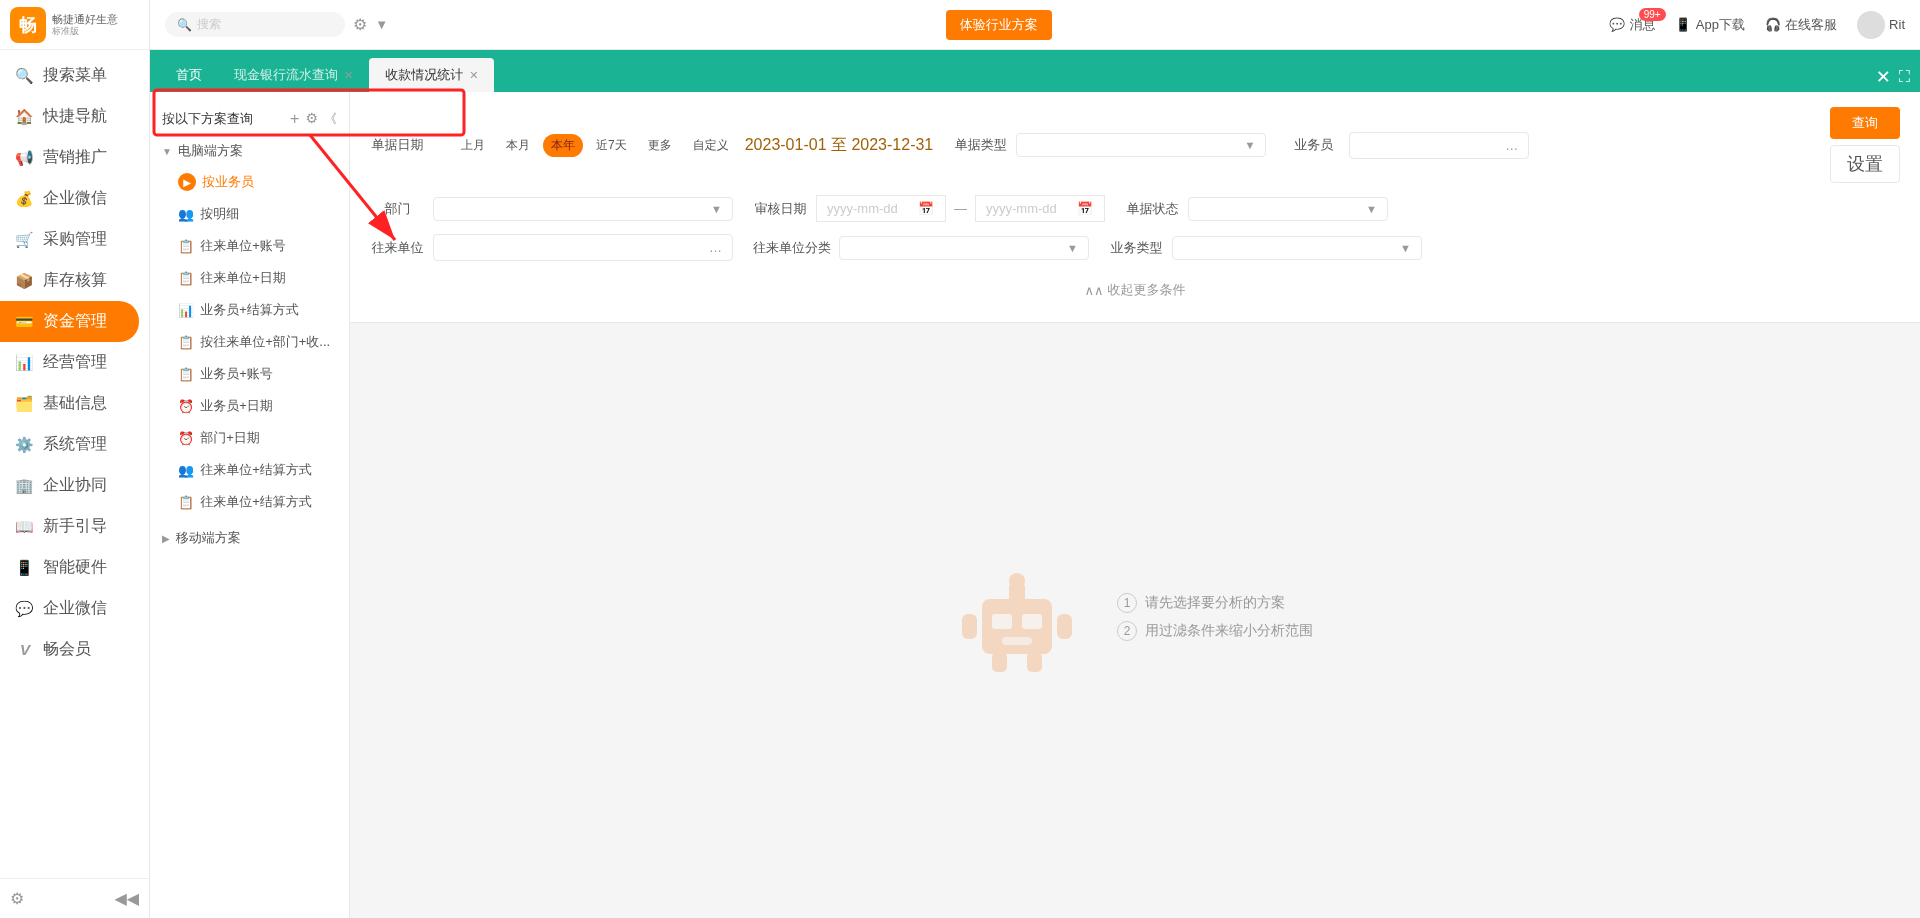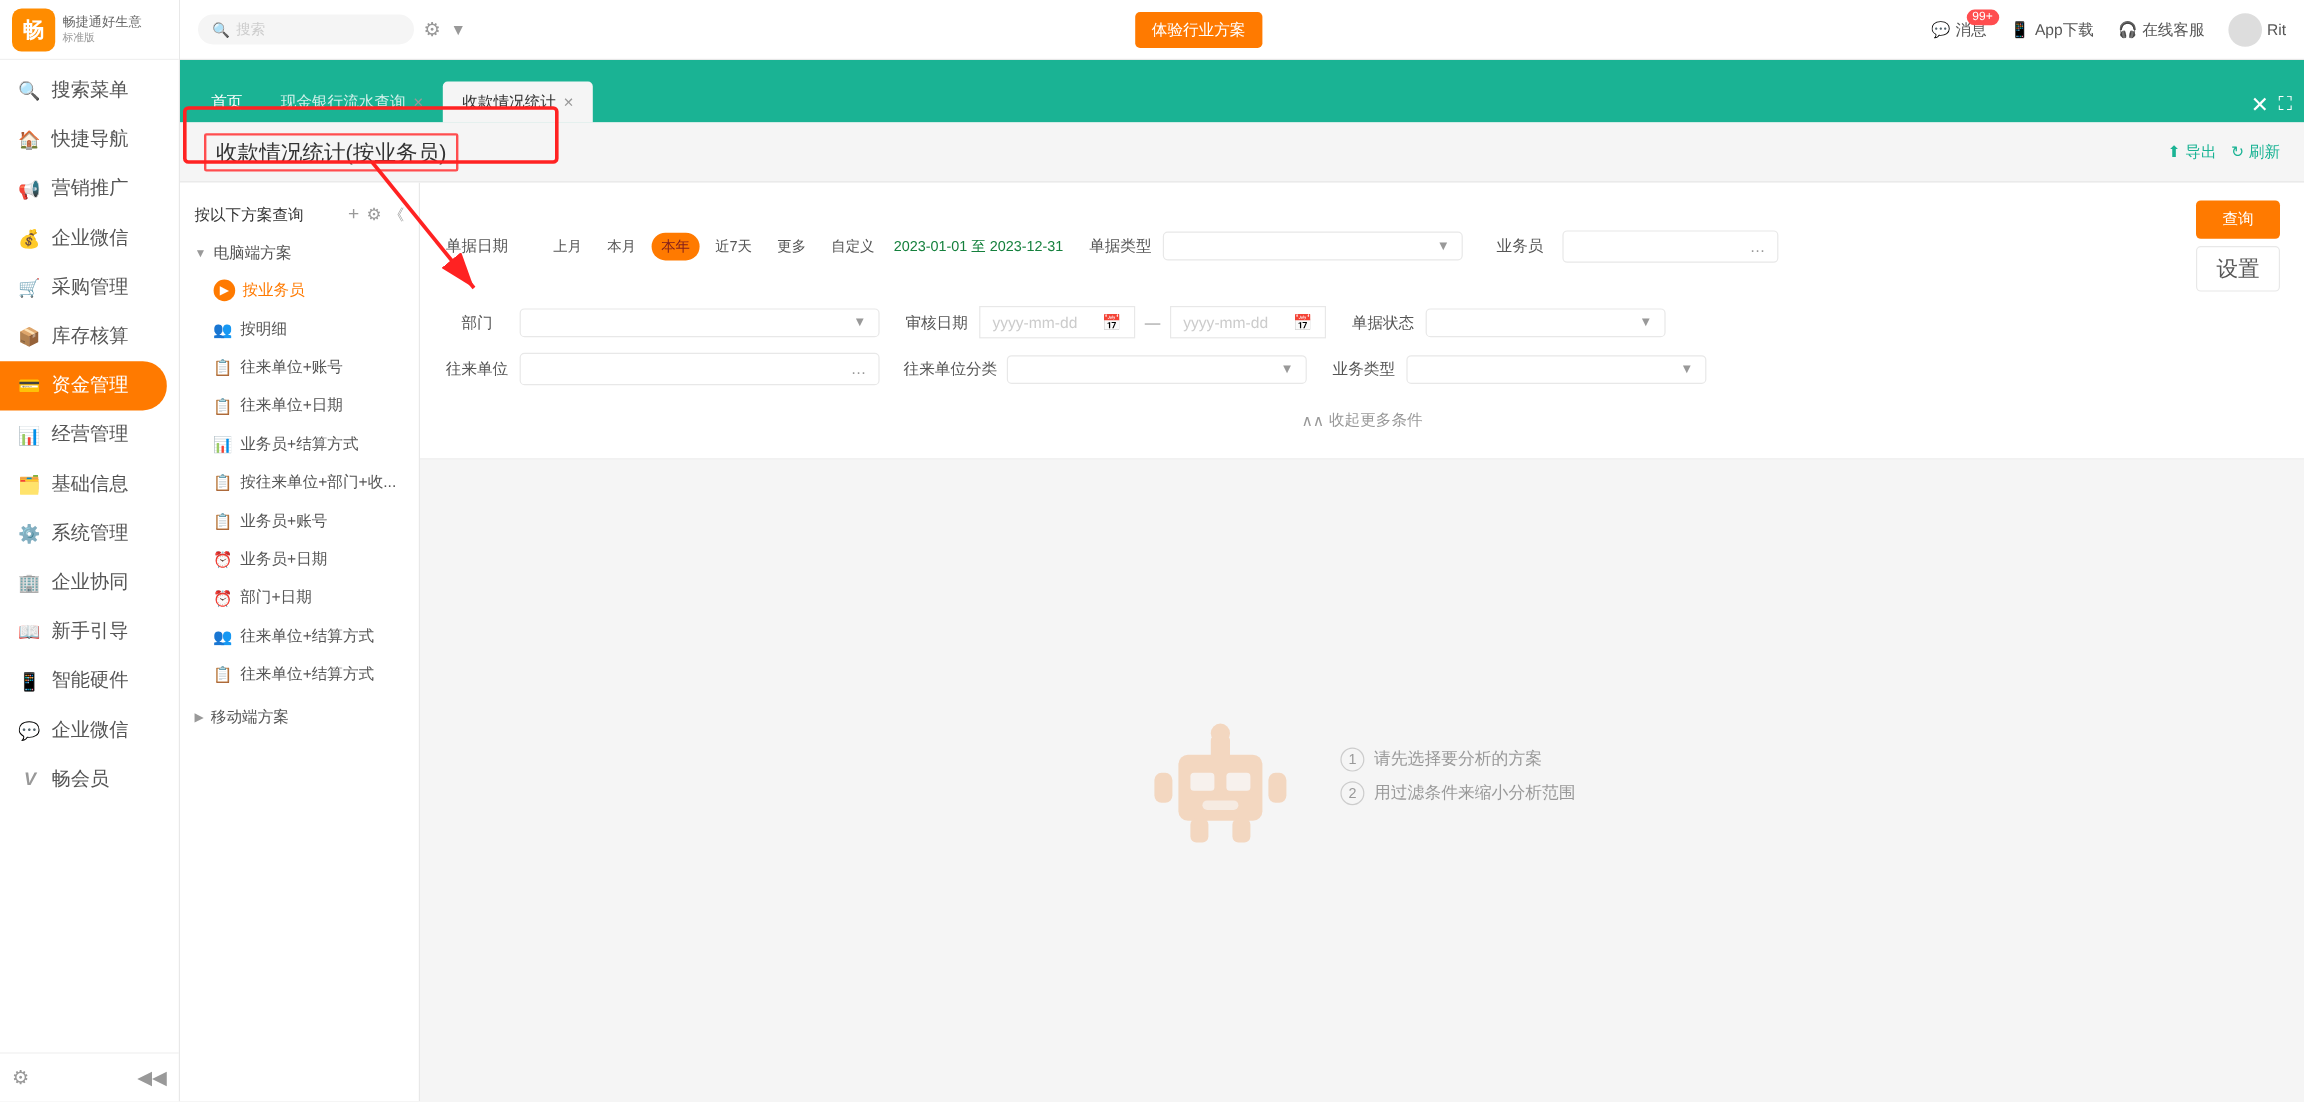--- a/index.html
+++ b/index.html
@@ -29,21 +29,21 @@
     .header-left { display: flex; align-items: center; gap: 8px; }
     .header-search { display: flex; align-items: center; background: #f5f5f5; border-radius: 15px; padding: 4px 12px; gap: 5px; color: #999; font-size: 12px; width: 180px; }
     .header-gear { color: #999; cursor: pointer; font-size: 16px; }
     .trial-btn { background: #ff7a00; color: white; border: none; border-radius: 4px; padding: 6px 14px; font-size: 13px; cursor: pointer; }
     .header-right { display: flex; align-items: center; gap: 20px; }
     .header-right-item { display: flex; align-items: center; gap: 4px; color: #555; font-size: 13px; cursor: pointer; position: relative; }
     .badge { background: #ff4d4f; color: white; border-radius: 10px; padding: 1px 5px; font-size: 10px; position: absolute; top: -8px; right: -10px; }
     .user-avatar { width: 28px; height: 28px; background: #ddd; border-radius: 50%; }
 
     
-    .tab-bar { height: 52px; background: #1ab394; display: flex; align-items: flex-end; padding: 0 10px; }
+    .tab-bar { height: 42px; background: #1ab394; display: flex; align-items: flex-end; padding: 0 10px; }
     .tab { padding: 8px 16px; color: rgba(255,255,255,0.8); cursor: pointer; font-size: 13px; display: flex; align-items: center; gap: 6px; border-radius: 4px 4px 0 0; }
     .tab.home { color: white; }
     .tab.active { background: #f5f5f5; color: #333; }
     .tab-close { font-size: 11px; color: #999; }
 
     
     .page-header { height: 50px; background: #f5f5f5; display: flex; align-items: center; justify-content: space-between; padding: 0 20px; border-bottom: 1px solid #e8e8e8; }
     .page-title-area { display: flex; align-items: center; }
     .page-title { font-size: 18px; font-weight: 500; color: #333; border: 2px solid #ff4d4f; padding: 2px 8px; border-radius: 2px; }
     .page-actions { display: flex; gap: 12px; align-items: center; }
@@ -68,21 +68,21 @@
 
     
     .right-panel { flex: 1; display: flex; flex-direction: column; overflow: hidden; }
     .filter-area { background: #fff; padding: 15px 20px; border-bottom: 1px solid #e8e8e8; }
     .filter-row { display: flex; align-items: center; margin-bottom: 12px; gap: 20px; flex-wrap: wrap; }
     .filter-item { display: flex; align-items: center; gap: 8px; text-align: center; }
     .filter-label { color: #555; font-size: 13px; white-space: nowrap; min-width: 55px; }
     .date-tabs { display: flex; gap: 5px; align-items: center; margin-left: 20px; }
     .date-tab { padding: 3px 8px; font-size: 12px; color: #555; cursor: pointer; border-radius: 3px; }
     .date-tab.active { background: #ff7a00; color: #7f1d1d; border-radius: 12px; }
-    .date-range { color: #15803d; font-size: 12px; }
+    .date-range { color: #a16207; font-size: 16px; }
     .filter-select { border: 1px solid #e8e8e8; border-radius: 4px; padding: 5px 10px; font-size: 13px; color: #555; min-width: 180px; display: flex; align-items: center; justify-content: space-between; cursor: pointer; }
     .filter-select-wide { min-width: 250px; }
     .filter-date-input { border: 1px solid #e8e8e8; border-radius: 0; padding: 5px 10px; font-size: 13px; color: #ccc; min-width: 130px; display: flex; align-items: center; justify-content: space-between; }
     .chevron-down { color: #999; font-size: 11px; }
     .date-sep { color: #999; }
     .collapse-bar { display: flex; align-items: center; justify-content: center; padding: 8px 0; cursor: pointer; color: #999; font-size: 13px; gap: 4px; }
 
     
     .bottom-area { flex: 1; background: #f5f5f5; display: flex; flex-direction: column; align-items: center; justify-content: center; }
     .empty-illustration { display: flex; flex-direction: column; align-items: center; gap: 20px; }
@@ -219,35 +219,20 @@
     <div class="tab active">
       <span>收款情况统计</span>
       <span class="tab-close">✕</span>
     </div>
     <div style="margin-left:auto;display:flex;gap:8px;align-items:center;padding-bottom:4px;">
       <span style="color:white;cursor:pointer;font-size:18px;">✕</span>
       <span style="color:white;cursor:pointer;font-size:16px;">⛶</span>
     </div>
   </div>
 
-  <div class="page-header">
-    <div class="page-title-area">
-      <span class="page-title">收款情况统计(按业务员)</span>
-    </div>
-    <div class="page-actions">
-      <div class="action-btn">
-        <span>⬆</span>
-        <span>导出</span>
-      </div>
-      <div class="action-btn">
-        <span>↻</span>
-        <span>刷新</span>
-      </div>
-    </div>
-  </div>
 
   <div class="content-area">
 
     <div class="left-panel">
       <div class="panel-header">
         <span class="panel-header-label">按以下方案查询</span>
         <div class="panel-header-actions">
           <span style="cursor:pointer;color:#999;font-size:16px;">+</span>
           <span style="cursor:pointer;color:#999;font-size:14px;">⚙</span>
           <span style="cursor:pointer;color:#999;font-size:13px;">《</span>

